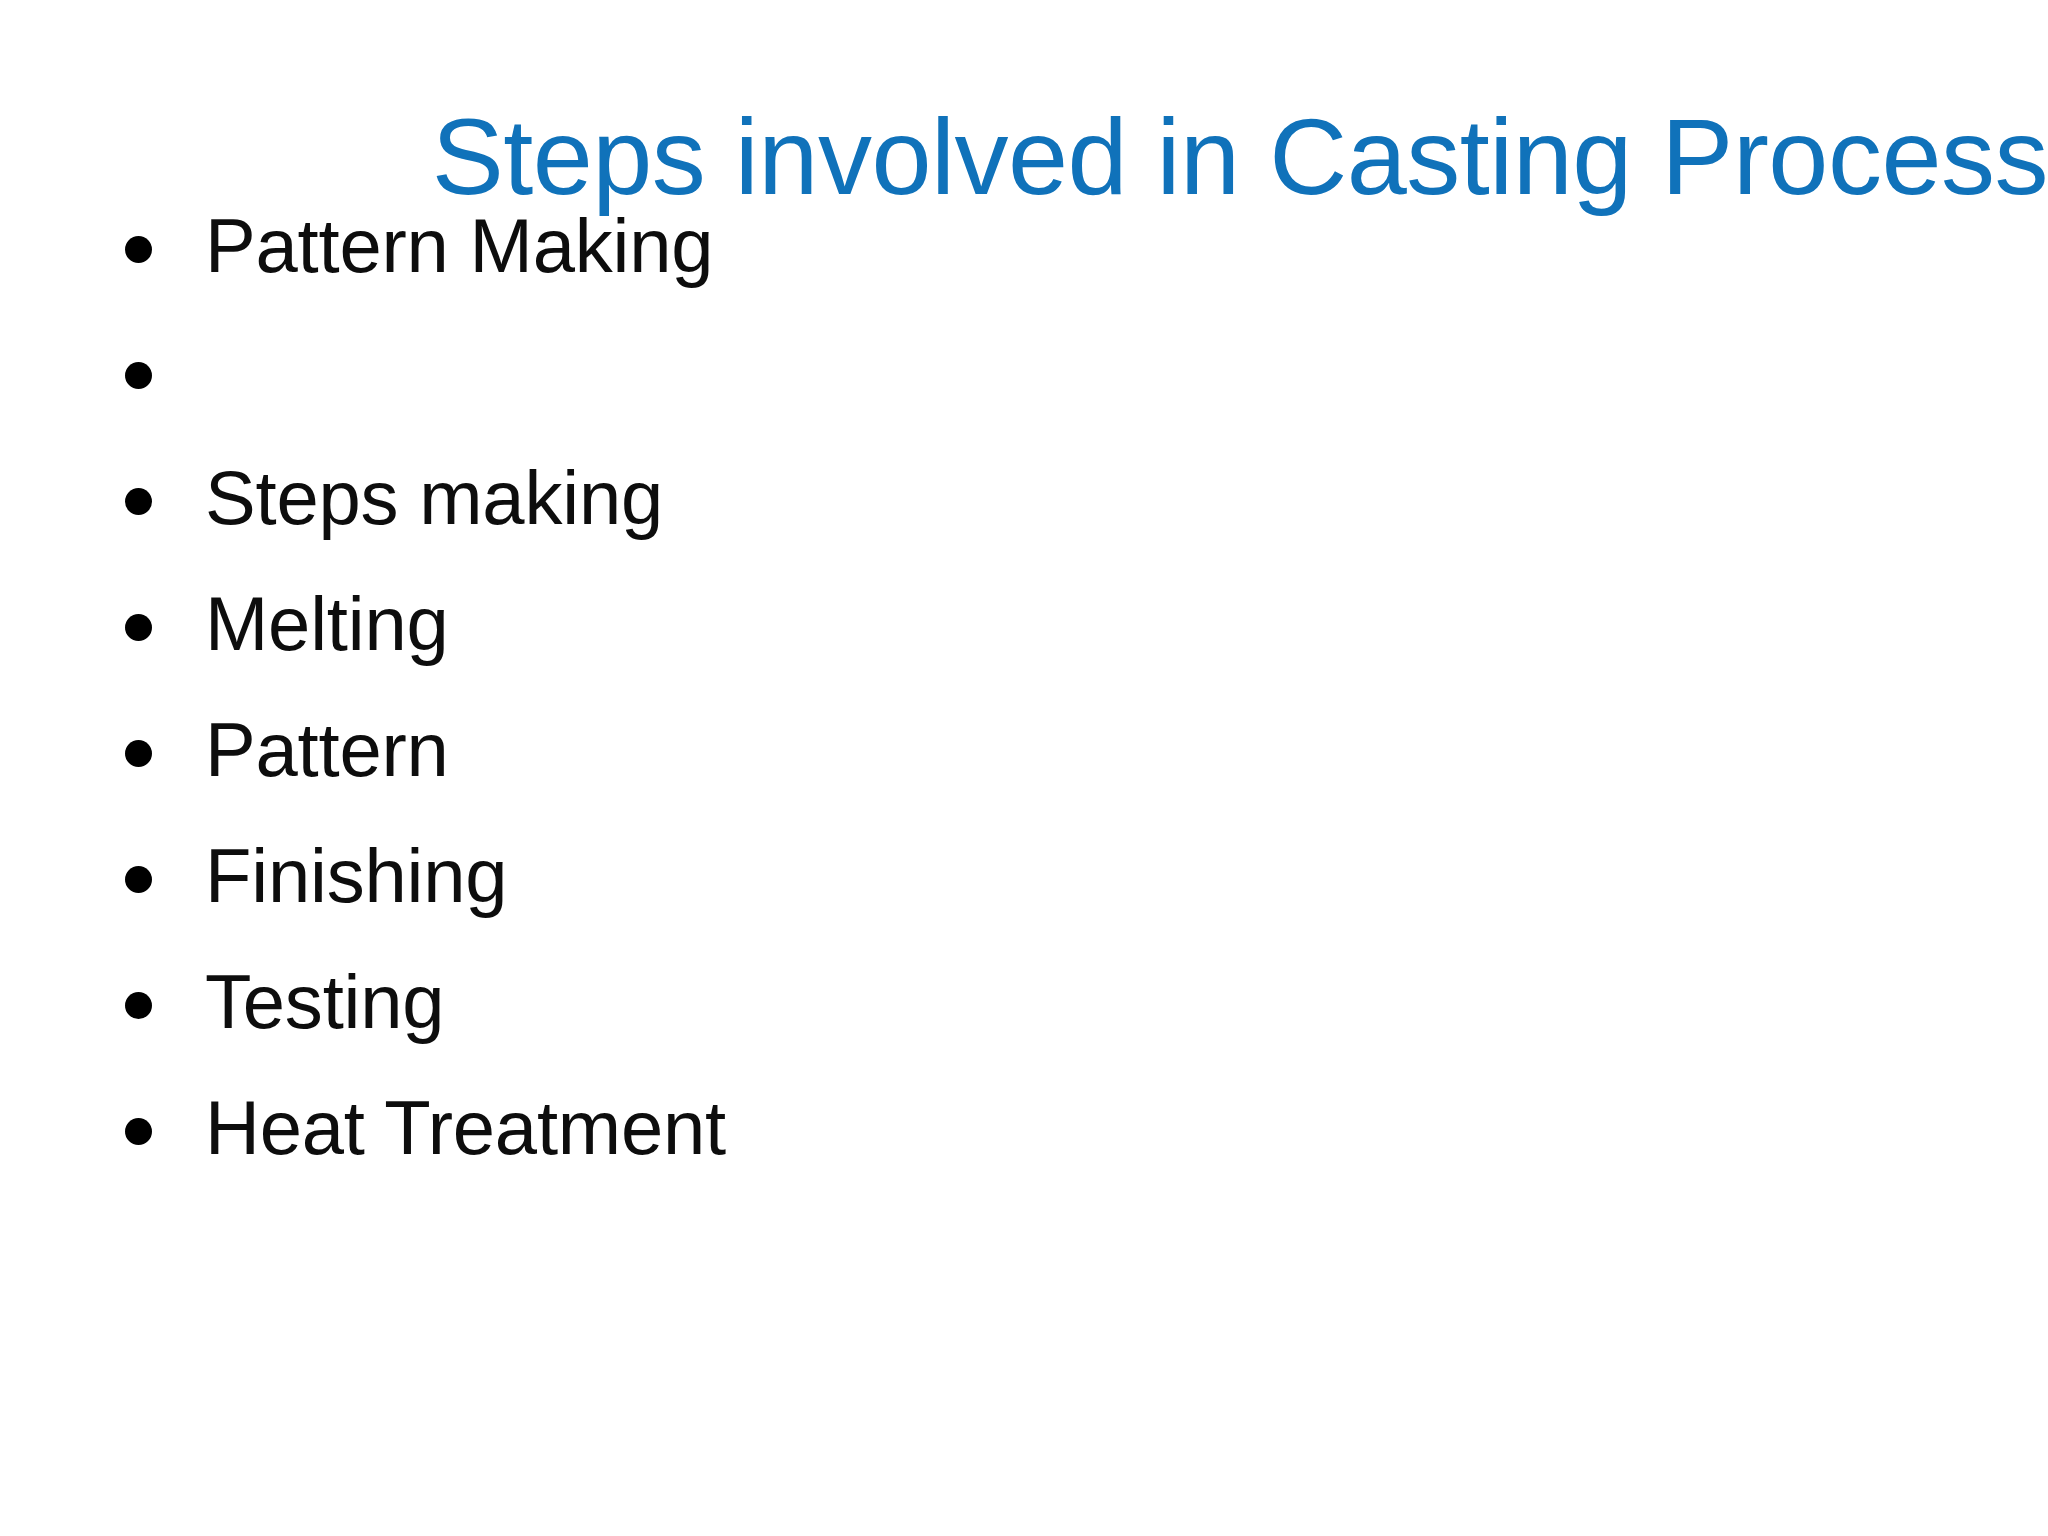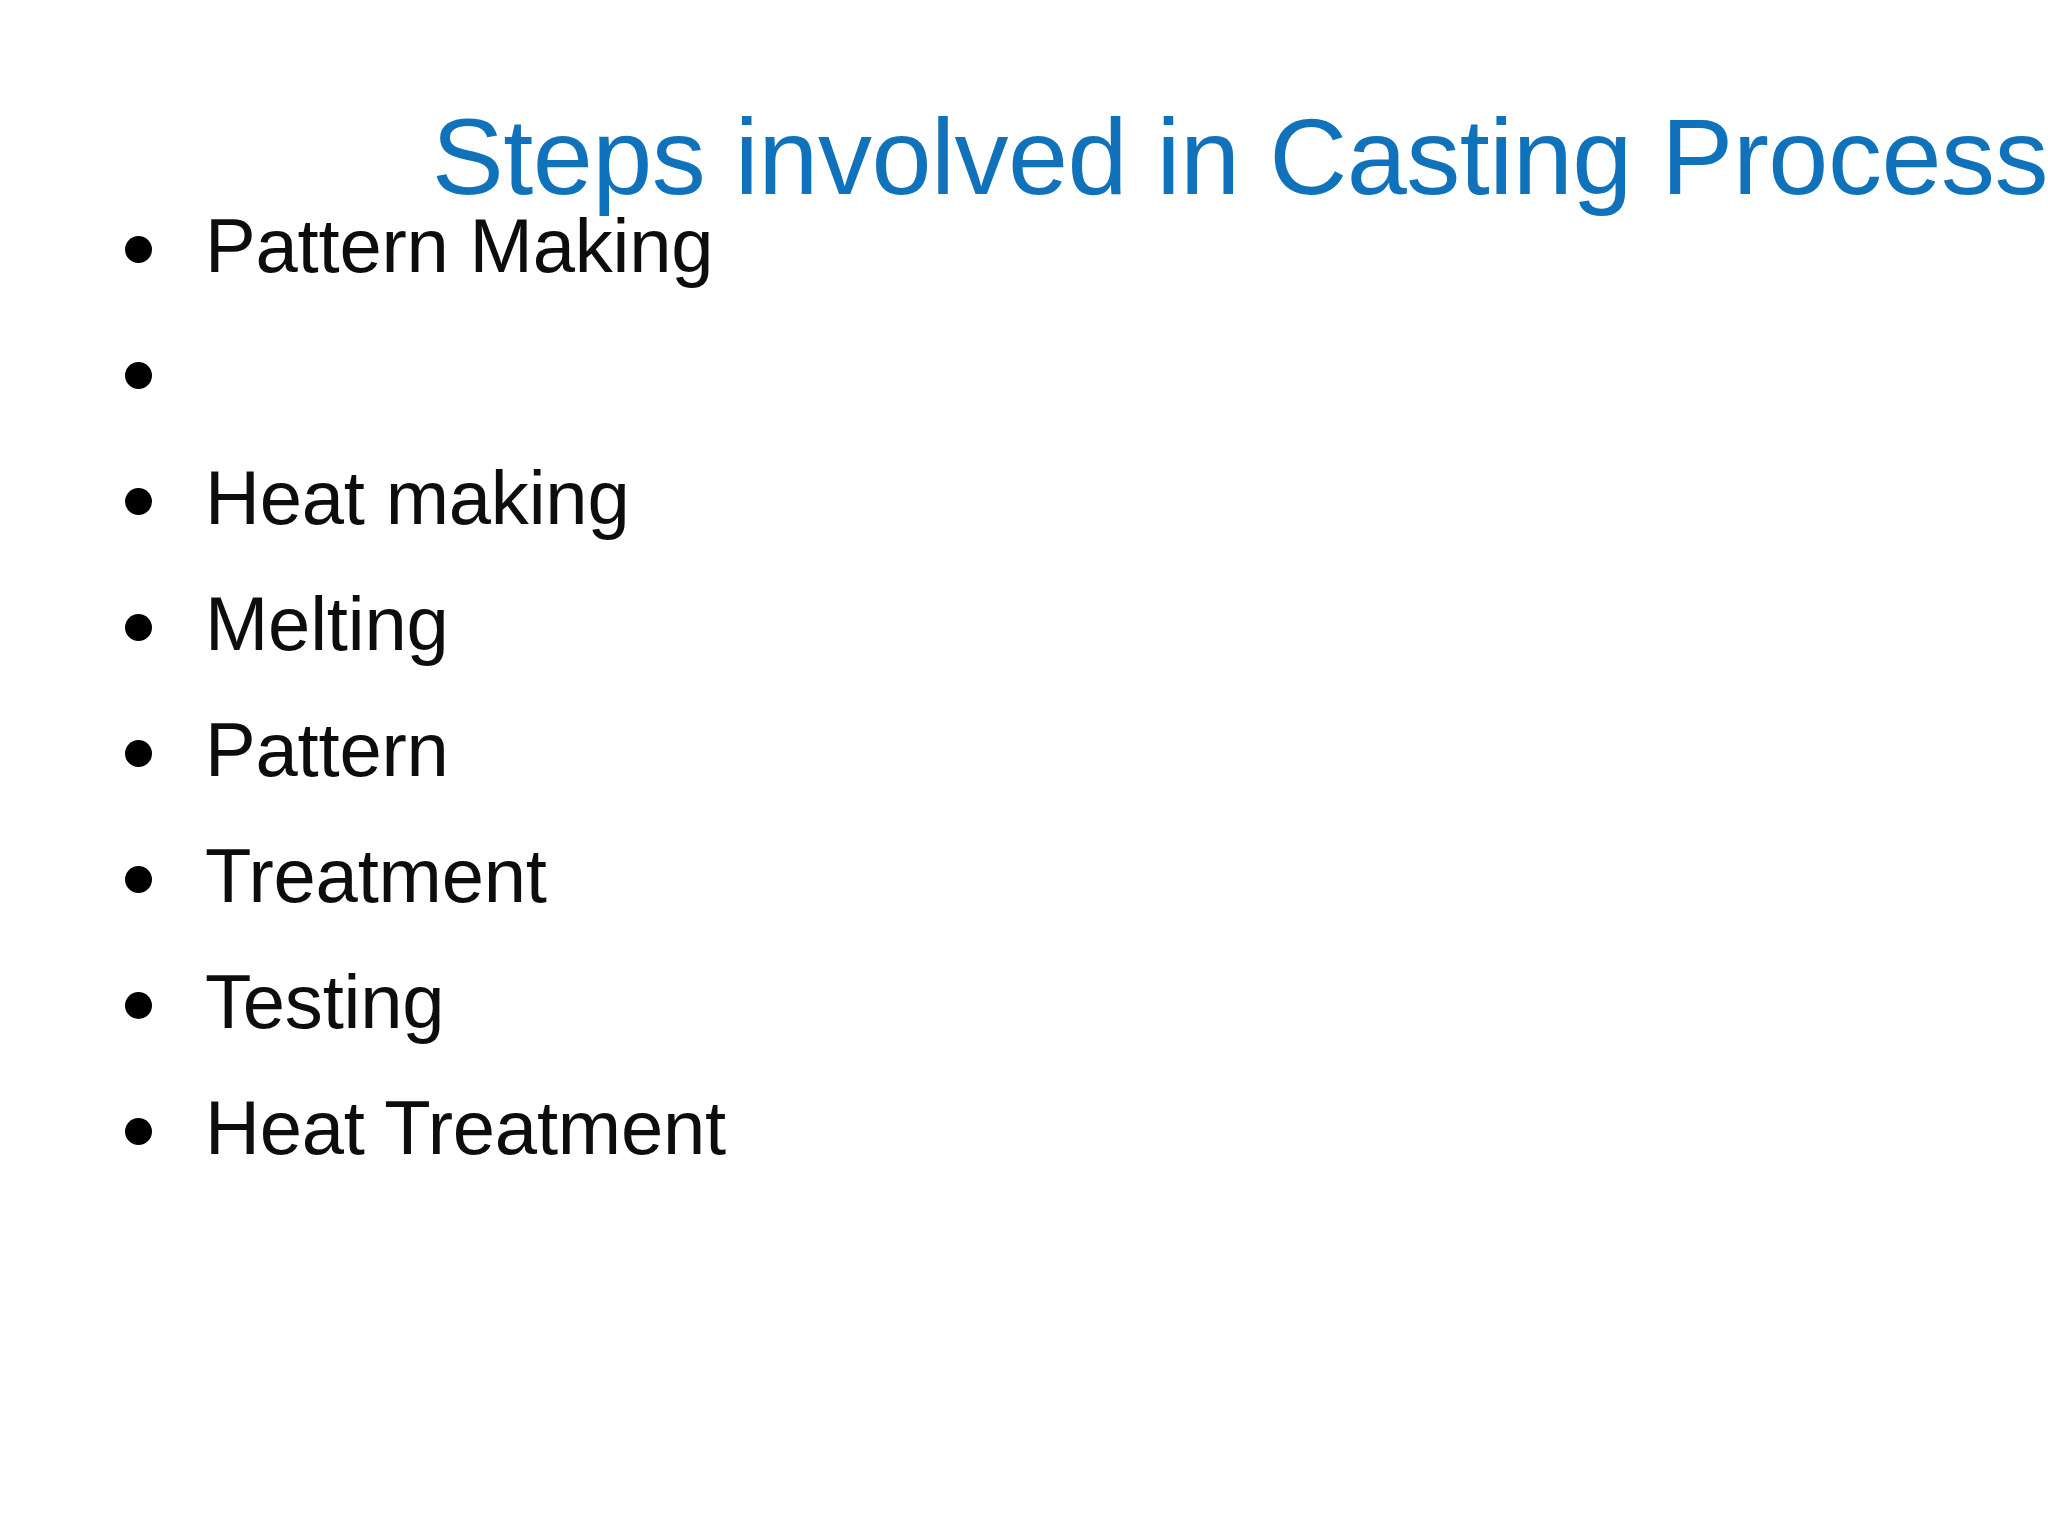--- a/index.html
+++ b/index.html
@@ -87,36 +87,36 @@
       <span class="bullet-marker"></span>
       <span class="bullet-label">Pattern Making</span>
     </li>
 
     <li class="bullet-item">
       <span class="bullet-marker"></span>
     </li>
 
     <li class="bullet-item">
       <span class="bullet-marker"></span>
-      <span class="bullet-label">Heat making</span>
+      <span class="bullet-label">Steps making</span>
     </li>
 
     <li class="bullet-item">
       <span class="bullet-marker"></span>
       <span class="bullet-label">Melting</span>
     </li>
 
     <li class="bullet-item">
       <span class="bullet-marker"></span>
       <span class="bullet-label">Pattern</span>
     </li>
 
     <li class="bullet-item">
       <span class="bullet-marker"></span>
-      <span class="bullet-label">Treatment</span>
+      <span class="bullet-label">Finishing</span>
     </li>
 
     <li class="bullet-item">
       <span class="bullet-marker"></span>
       <span class="bullet-label">Testing</span>
     </li>
 
     <li class="bullet-item">
       <span class="bullet-marker"></span>
       <span class="bullet-label">Heat Treatment</span>

